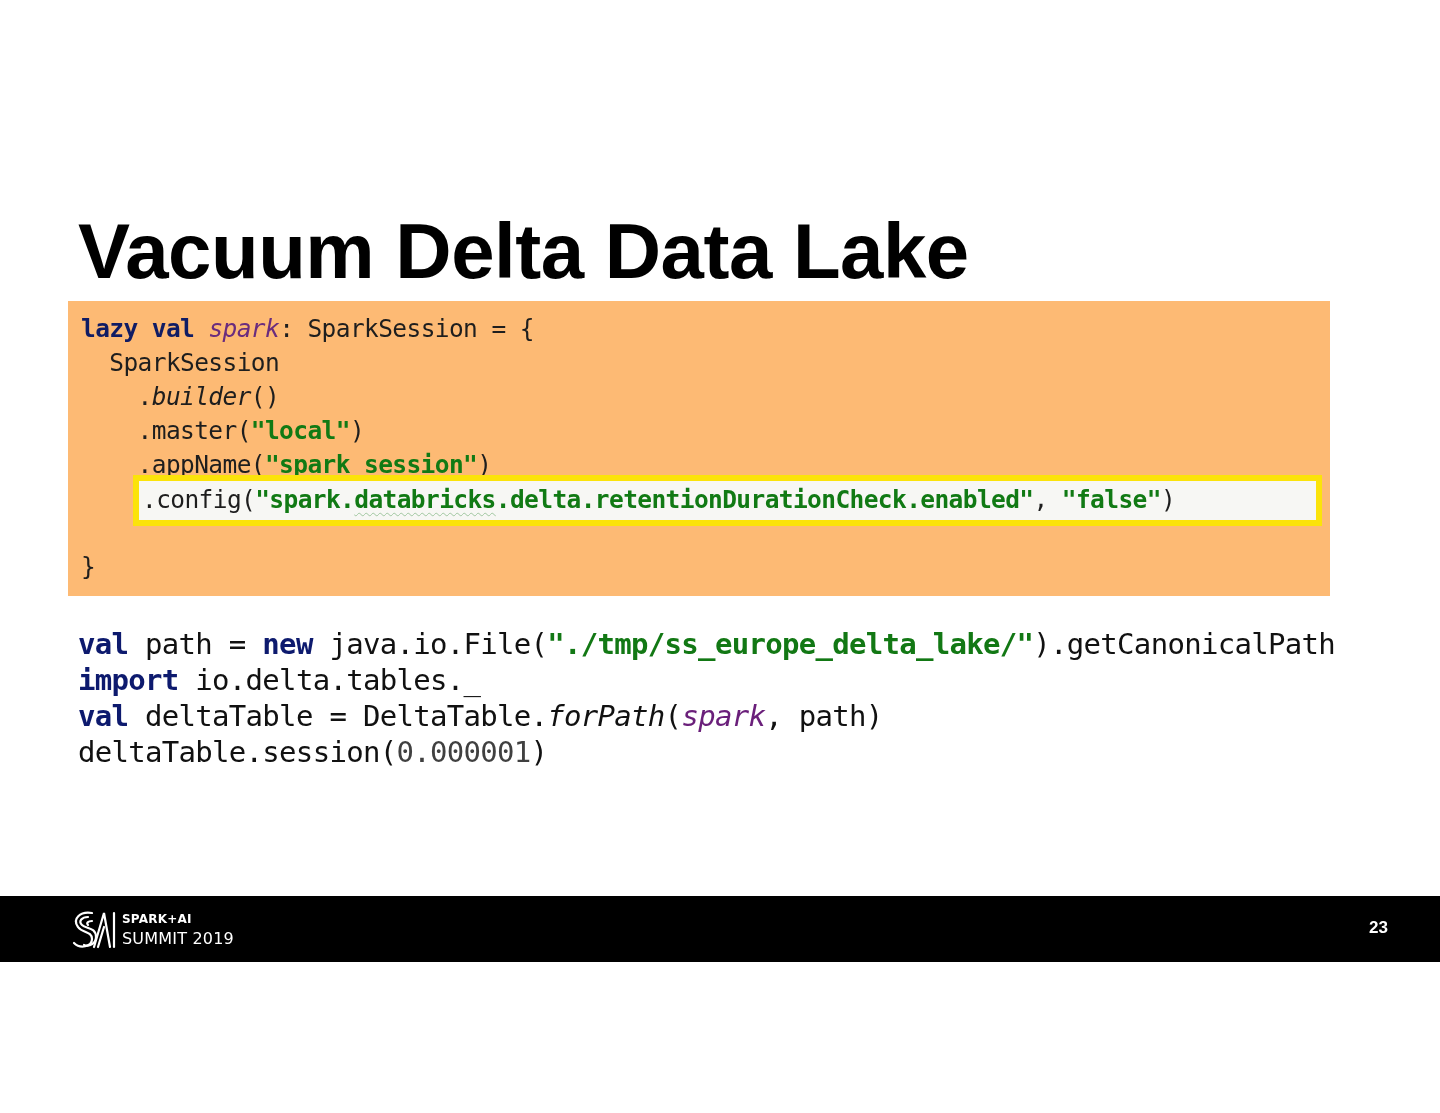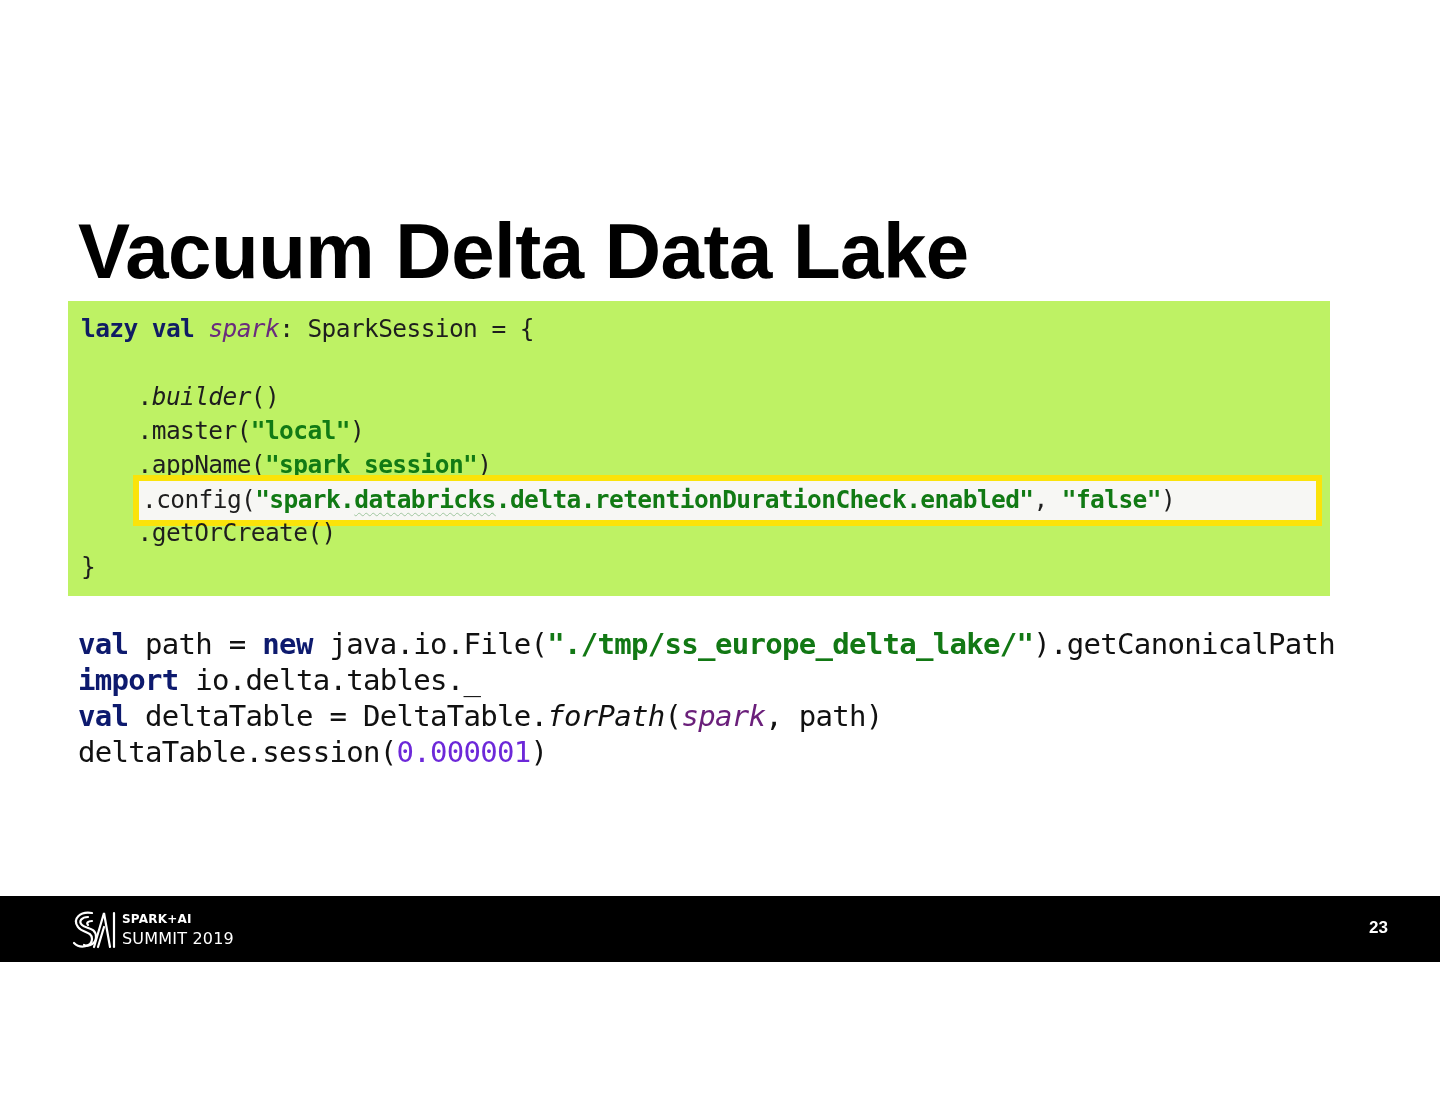--- a/index.html
+++ b/index.html
@@ -7,36 +7,36 @@
       width: 1440px; height: 1113px; background: #ffffff; position: relative; overflow: hidden;
       font-family: "Liberation Sans", sans-serif;
     }
     .slide-title {
       position: absolute; left: 78px; top: 206px; margin: 0;
       font-family: "Liberation Sans", sans-serif; font-weight: bold; font-size: 78px;
       color: #000; letter-spacing: -0.5px; line-height: 90px; white-space: nowrap;
     }
     .code-box {
       position: absolute; left: 68px; top: 301px; width: 1262px; height: 295px;
-      background: #bef264;
+      background: #fdba74;
     }
     .code, .code2 {
       font-family: "DejaVu Sans Mono", monospace; font-size: 24.5px; white-space: pre;
       color: #1e1e1e; letter-spacing: -0.6px;
     }
     .code-line { position: absolute; left: 13px; height: 34px; line-height: 34px; }
     .highlight {
       position: absolute; left: 65px; top: 174px; width: 1177px; height: 39px;
       border: 6px solid #fbe30a; background: #f7f7f4;
     }
     .kw { color: #101c64; font-weight: bold; }
     .str { color: #117a14; font-weight: bold; }
     .it { font-style: italic; text-align: right; }
     .purple { color: #6a2c7e; font-style: italic; }
-    .num { color: #6d28d9; }
+    .num { color: #404040; }
     .squiggle { text-decoration: underline wavy #9fc69f; text-decoration-thickness: 1px; text-underline-offset: 4px; margin-top: 12px; }
     .code2 { color: #111; font-size: 29px; letter-spacing: -0.7px; }
     .code2-line { position: absolute; left: 78px; height: 36px; line-height: 36px; }
     .code2 .kw { color: #0d1a6e; }
     .code2 .str { color: #127814; }
     .code2 .purple { color: #6a1f7a; }
     .footer {
       position: absolute; left: 0; top: 896px; width: 1440px; height: 66px; background: #000;
     }
     .logo { position: absolute; left: 70px; top: 11px; height: 44px; display: flex; align-items: center; }
@@ -49,27 +49,27 @@
       font-family: "Liberation Sans", sans-serif;
     }
   </style>
 </head>
 <body>
 
 <h1 class="slide-title">Vacuum Delta Data Lake</h1>
 
 <div class="code-box code">
   <div class="code-line" style="top:11px"><span class="kw">lazy</span> <span class="kw">val</span> <span class="purple">spark</span><span>: SparkSession = {</span></div>
+  <div class="code-line" style="top:45px">  SparkSession</div>
   <div class="code-line" style="top:79px"><span>    .</span><span class="it">builder</span><span>()</span></div>
   <div class="code-line" style="top:113px"><span>    .master(</span><span class="str">"local"</span><span>)</span></div>
   <div class="code-line" style="top:147px"><span>    .appName(</span><span class="str">"spark session"</span><span>)</span></div>
   <div class="highlight">
     <div class="code-line" style="left:3px; top:2px"><span>.config(</span><span class="str">"spark.</span><span class="str squiggle">databricks</span><span class="str">.delta.retentionDurationCheck.enabled"</span><span>, </span><span class="str">"false"</span><span>)</span></div>
   </div>
-  <div class="code-line" style="top:215px">    .getOrCreate()</div>
   <div class="code-line" style="top:249px">}</div>
 </div>
 
 <div class="code2">
   <div class="code2-line" style="top:626px"><span class="kw">val</span><span> path = </span><span class="kw">new</span><span> java.io.File(</span><span class="str">"./tmp/ss_europe_delta_lake/"</span><span>).getCanonicalPath</span></div>
   <div class="code2-line" style="top:698px"><span class="kw">val</span><span> deltaTable = DeltaTable.</span><span class="it">forPath</span><span>(</span><span class="purple">spark</span><span>, path)</span></div>
   <div class="code2-line" style="top:662px"><span class="kw">import</span><span> io.delta.tables._</span></div>
   <div class="code2-line" style="top:734px"><span>deltaTable.session(</span><span class="num">0.000001</span><span>)</span></div>
 </div>
 

